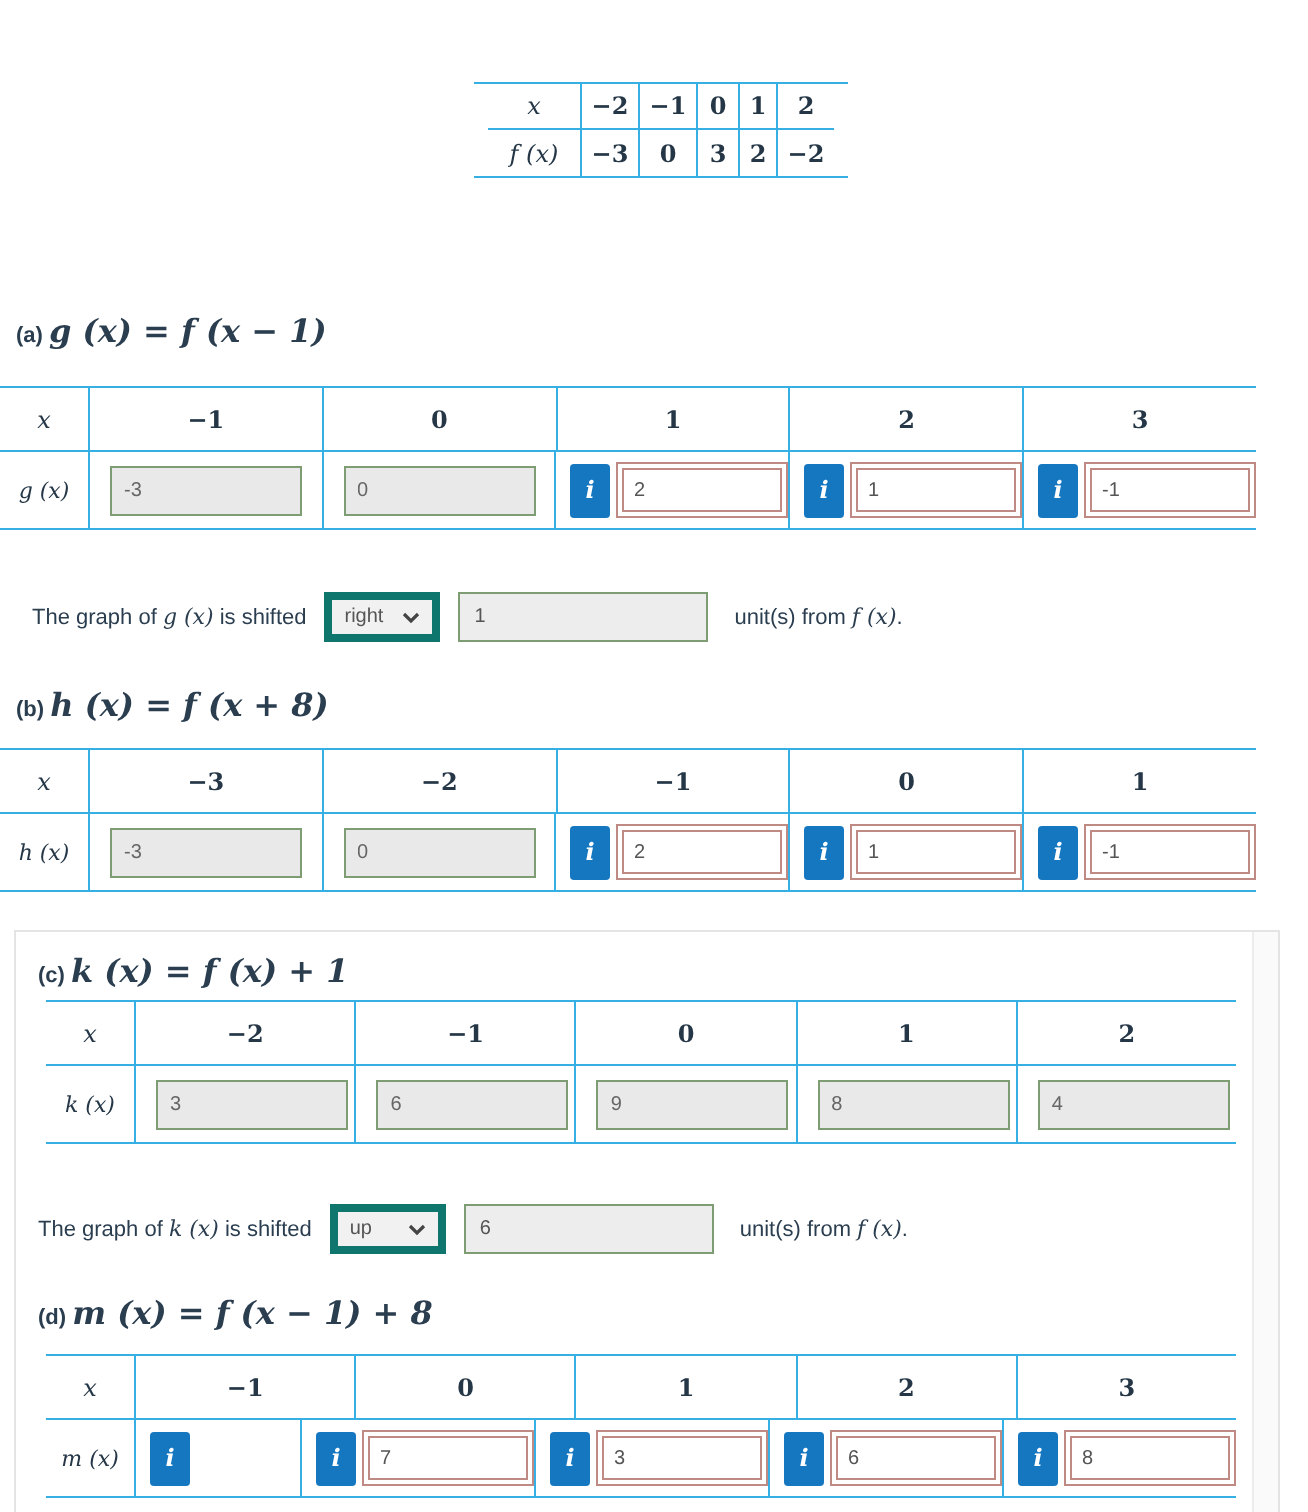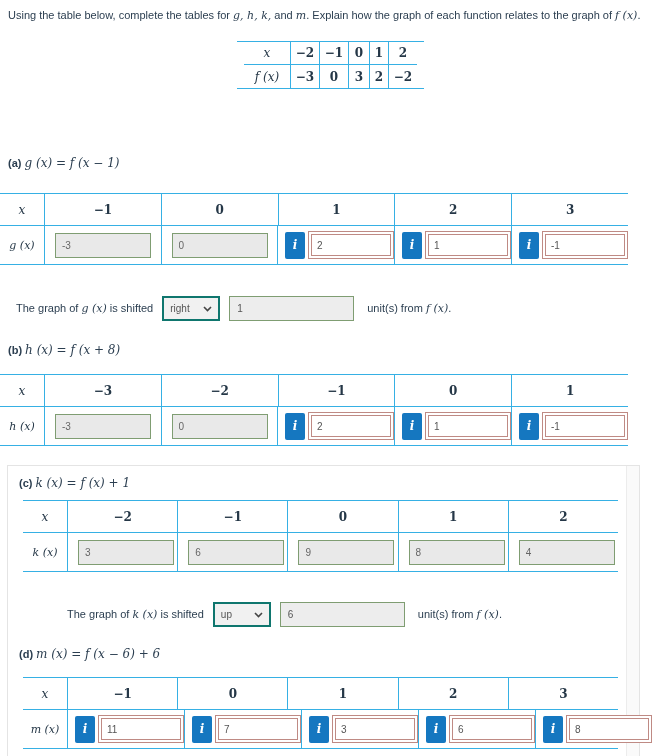--- a/index.html
+++ b/index.html
@@ -13,59 +13,58 @@
   
   .f-table { position: absolute; left: 237px; top: 41px; border-top: 1px solid #36b0e4; border-bottom: 1px solid #36b0e4; padding: 0 7px; }
   .f-row { display: flex; height: 23px; }
   .f-row.first { border-bottom: 1px solid #36b0e4; }
   .f-cell { border-left: 1px solid #36b0e4; display: flex; align-items: center; justify-content: center;
             font-family: "DejaVu Serif", serif; font-weight: bold; font-size: 12px; color: #253747; }
   .f-cell.lab { border-left: none; width: 46px; font-weight: normal; font-style: italic; }
 
   .sec-head { position: absolute; font-size: 11px; color: #2b3e50; }
   .sec-head b { font-weight: bold; }
-  .sec-head .math { font-size: 12px; }
+  .sec-head .math { font-size: 16px; font-weight: bold; }
 
   
   .ans-table { position: absolute; }
   .hrow { display: flex; height: 33px; border-top: 1px solid #36b0e4; border-bottom: 1px solid #36b0e4; }
   .arow { display: flex; height: 39px; border-bottom: 1px solid #36b0e4; }
   .cell { flex: 1; border-left: 1px solid #36b0e4; display: flex; align-items: center; }
   .hrow .cell { justify-content: center; font-family: "DejaVu Serif", serif; font-weight: bold; font-size: 12px; color: #253747; }
   .labcell { flex: 0 0 44px; border-left: none; justify-content: center; font-family: "DejaVu Serif", serif;
              font-style: italic; font-weight: normal !important; font-size: 11px; color: #253747; }
   .correct-input { margin-left: 10px; width: 96px; height: 25px; background: #e9e9e9; border: 1px solid #7f9d72;
                    font-family: "Liberation Sans", sans-serif; font-size: 10px; color: #666; padding-left: 6px; }
   .info-wrap { display: flex; align-items: center; margin-left: 7px; }
   .i-btn { width: 20px; height: 27px; background: #1577c0; border: none; border-radius: 2px; color: #fff;
            font-family: "DejaVu Serif", serif; font-style: italic; font-weight: bold; font-size: 12px;
            display: flex; align-items: center; justify-content: center; cursor: pointer; }
   .wrong-input { margin-left: 3px; width: 86px; height: 28px; background: #fff; border: 4px double #bf8a84;
                  font-family: "Liberation Sans", sans-serif; font-size: 10px; color: #555; padding-left: 5px; }
 
   
   .shift { position: absolute; display: flex; align-items: center; }
-  .dropdown { margin: 0 9px; width: 58px; height: 25px; border: 2px solid #0f766e; background: #f1f1f1;
+  .dropdown { margin: 0 9px; width: 58px; height: 25px; border: 4px solid #0f766e; background: #f1f1f1;
               display: flex; align-items: center; justify-content: space-between; padding: 0 6px;
               font-size: 10px; color: #555; cursor: pointer; }
   .num-input { width: 125px; height: 25px; border: 1px solid #7f9d72; background: #ededed;
                font-family: "Liberation Sans", sans-serif; font-size: 10px; color: #555; padding-left: 7px; margin-right: 13px; }
 
   
   .panel { position: absolute; left: 7px; top: 465px; width: 633px; height: 291px;
            border: 1px solid #e4e4e4; border-bottom: none; background: #fff; }
   .scroll-track { position: absolute; right: 0; top: 0; width: 13px; height: 100%;
                   background: #fafafa; border-left: 1px solid #ececec; }
 </style>
 </head>
 <body>
 
 <div class="page">
 
-  <div class="instruction"><span>Using the table below, complete the tables for </span><span class="math">g, h, k,</span><span> and </span><span class="math">m</span><span>. Explain how the graph of each function relates to the graph of </span><span class="math">f (x)</span><span>.</span></div>
 
   <div class="f-table">
     <div class="f-row first">
       <div class="f-cell lab">x</div>
       <div class="f-cell" style="width:29px">−2</div>
       <div class="f-cell" style="width:29px">−1</div>
       <div class="f-cell" style="width:21px">0</div>
       <div class="f-cell" style="width:19px">1</div>
       <div class="f-cell" style="width:29px">2</div>
     </div>
@@ -198,49 +197,48 @@
           </div>
         <div class="cell">
             <input class="correct-input" readonly="" value="8" style="">
           </div>
         <div class="cell">
             <input class="correct-input" readonly="" value="4" style="">
           </div>
       </div>
     </div>
 
-    <div class="shift" style="left:11px; top:136px;margin-left:48px;">
+    <div class="shift" style="left:11px; top:136px;">
       <span class="txt"><span>The graph of </span><span class="math">k (x)</span><span> is shifted</span></span>
       <div class="dropdown">
           <span>up</span>
           <svg width="9" height="6" viewBox="0 0 9 6">
             <path d="M1 1 L4.5 4.5 L8 1" stroke="#444" stroke-width="1.6" fill="none"></path>
           </svg>
         </div>
       <input class="num-input" readonly="" value="6" style="">
       <span class="txt"><span>unit(s) from </span><span class="math">f (x)</span><span>.</span></span>
     </div>
 
-    <div class="sec-head" style="left:11px; top:181px;"><b>(d)</b> <span class="math">m (x) = f (x − 6) + 6</span></div>
+    <div class="sec-head" style="left:11px; top:181px;"><b>(d)</b> <span class="math">m (x) = f (x − 1) + 8</span></div>
 
     <div class="ans-table" style="left:15px; top:211px; width:595px;">
       <div class="hrow">
         <div class="cell labcell">x</div>
         <div class="cell">−1</div>
         <div class="cell">0</div>
         <div class="cell">1</div>
         <div class="cell">2</div>
         <div class="cell">3</div>
       </div>
       <div class="arow">
         <div class="cell labcell">m (x)</div>
         <div class="cell">
             <div class="info-wrap">
               <div class="i-btn">i</div>
-              <input class="wrong-input" readonly="" value="11" style="">
             </div>
           </div>
         <div class="cell">
             <div class="info-wrap">
               <div class="i-btn">i</div>
               <input class="wrong-input" readonly="" value="7" style="">
             </div>
           </div>
         <div class="cell">
             <div class="info-wrap">

